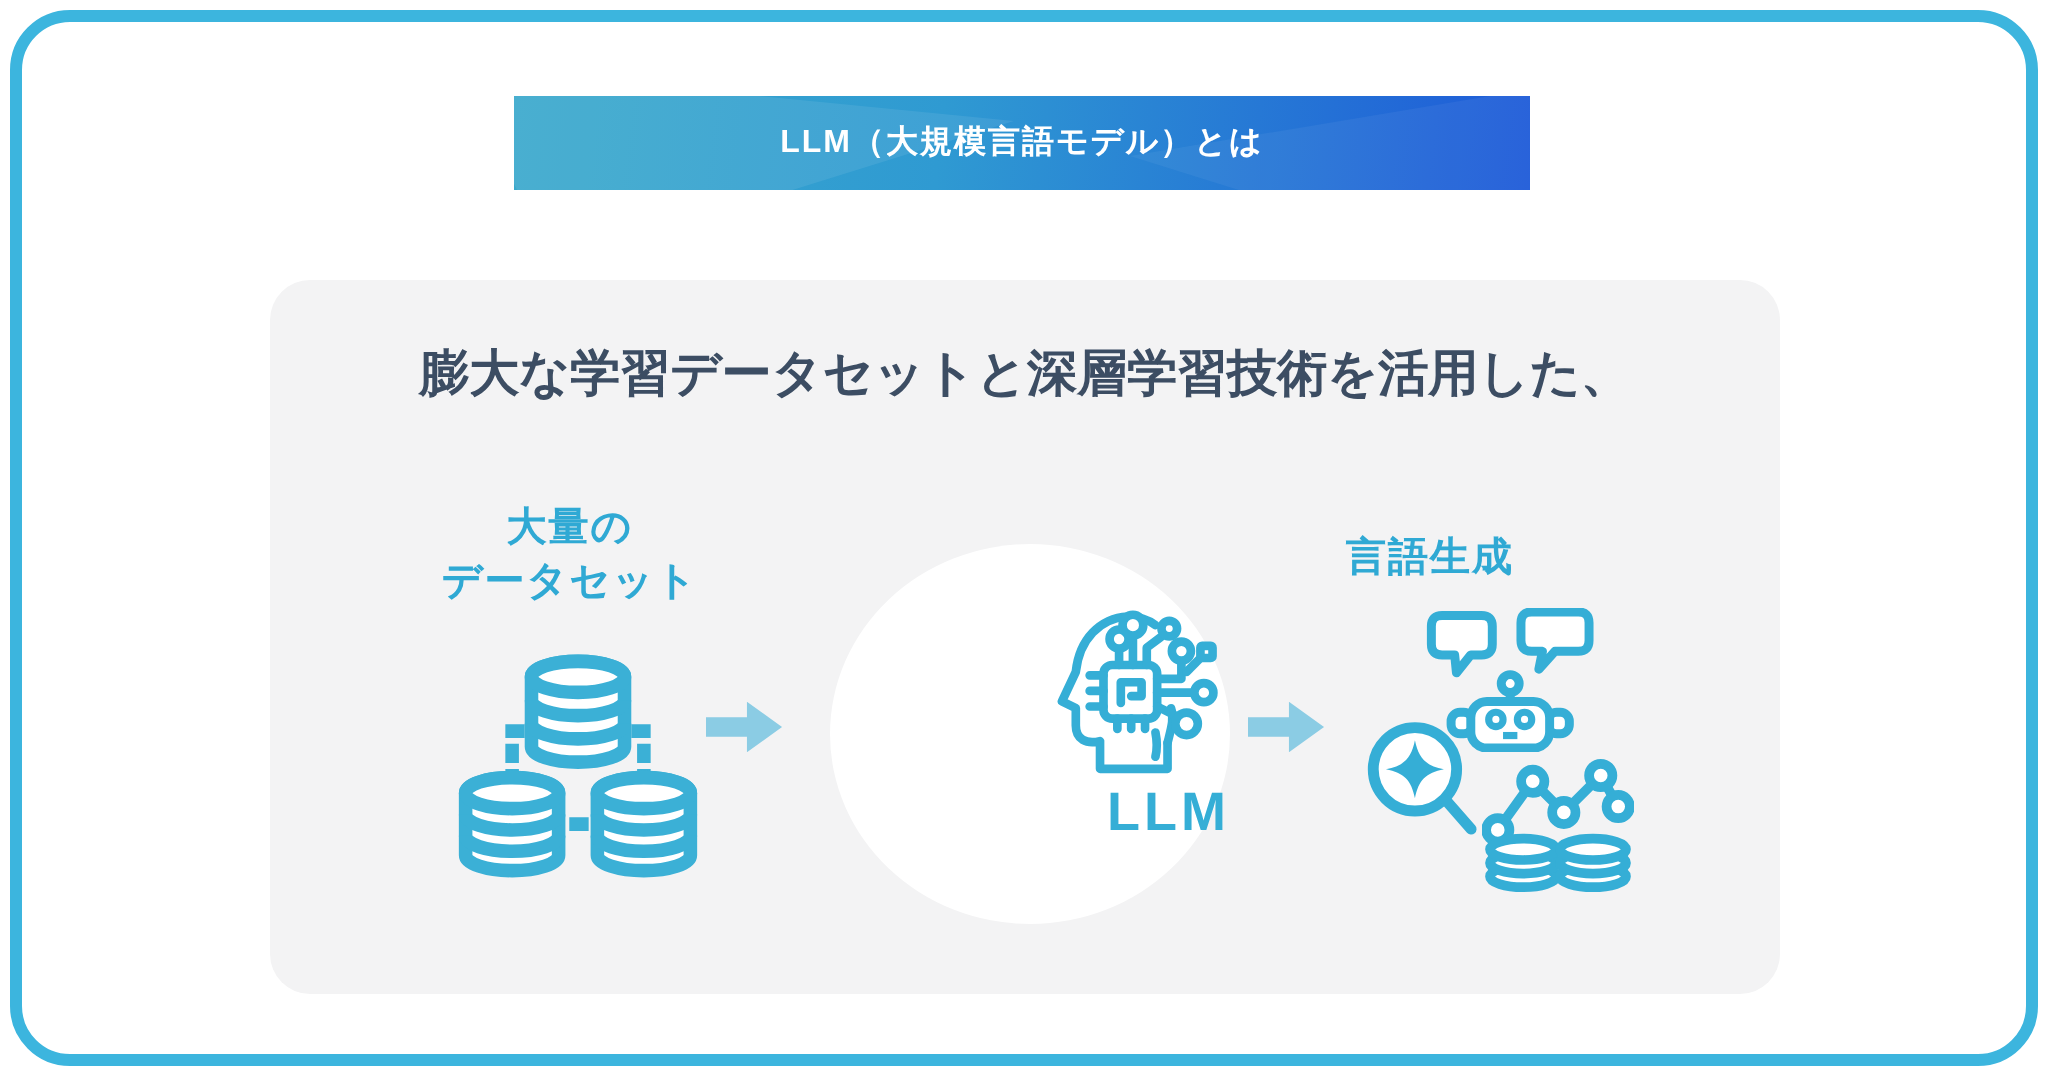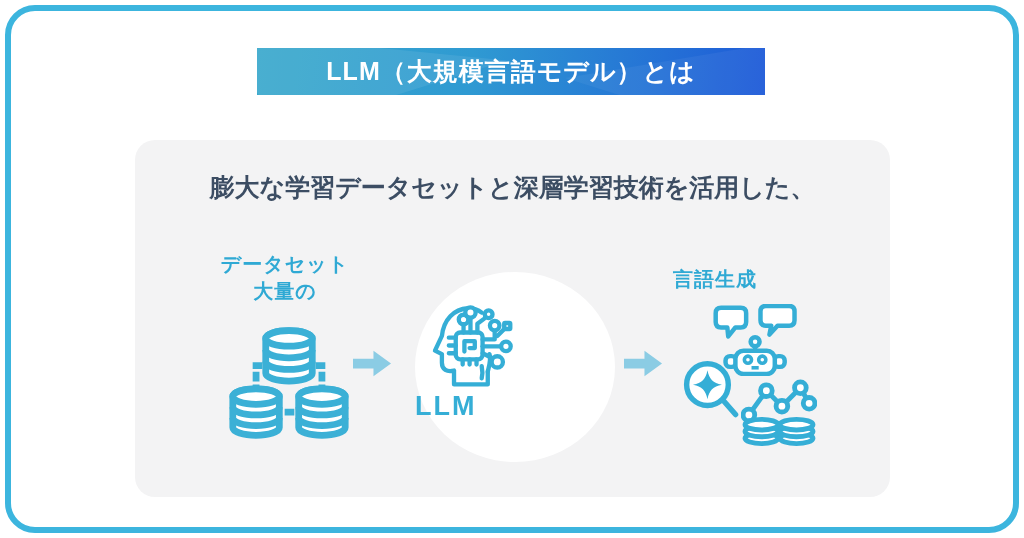--- a/index.html
+++ b/index.html
@@ -24,21 +24,21 @@
     position:absolute;left:-30px;top:-26px;width:280px;height:110px;
     background:rgba(255,255,255,0.08);
     clip-path:polygon(0 10%,100% 35%,18% 100%);
   }
   .banner .facet2{
     position:absolute;right:-40px;top:-10px;width:240px;height:100px;
     background:rgba(255,255,255,0.05);
     clip-path:polygon(100% 0,0 40%,80% 100%);
   }
   .banner-title{
-    position:relative;color:#ffffff;font-size:25px;font-weight:bold;
+    position:relative;color:#ffffff;font-size:16px;font-weight:bold;
     letter-spacing:1px;
   }
   
   .card{
     position:absolute;left:135px;top:140px;width:755px;height:357px;
     background:#f3f3f4;border-radius:20px;
   }
   .desc{
     position:absolute;left:0;top:31px;width:755px;
     text-align:center;color:#3c4d63;font-size:25px;font-weight:600;
@@ -51,21 +51,21 @@
     text-align:center;letter-spacing:1px;
   }
   .input-label{left:200px;top:251px;width:170px;}
   .output-label{left:654px;top:266px;width:122px;}
   .dataset-icon{left:226px;top:321px;width:126px;height:124px;}
   .arrow1{left:353px;top:349px;width:39px;height:29px;}
   .arrow2{left:624px;top:349px;width:39px;height:29px;}
   .llm-circle{
     position:absolute;left:415px;top:272px;width:200px;height:190px;
     background:#ffffff;border-radius:50%;
-    display:flex;flex-direction:column;align-items:flex-start;
+    display:flex;flex-direction:column;align-items:flex-end;
     padding-top:25px;box-sizing:border-box;
   }
   .head-icon{width:104px;height:90px;}
   .llm-text{
     margin-top:4px;color:#35aed6;font-size:27px;font-weight:bold;
     letter-spacing:2px;
   }
   .robot-icon{left:713px;top:304px;width:86px;height:72px;}
   .magnifier-icon{left:683px;top:359px;width:58px;height:64px;}
   .graph-icon{left:741px;top:379px;width:76px;height:68px;}
@@ -82,22 +82,22 @@
   <div class="banner-title">LLM（大規模言語モデル）とは</div>
 </div>
 
 <div class="card">
   <div class="desc">
     <div>膨大な学習データセットと深層学習技術を活用した、</div>
   </div>
 </div>
 
 <div class="abs cyan-label input-label">
+  <div>大量の</div>
   <div>データセット</div>
-  <div>大量の</div>
 </div>
 
 <svg class="abs dataset-icon" viewBox="0 0 130 128">
   <g stroke="#3bb0d6" stroke-width="7" fill="none" stroke-linecap="square">
     <path d="M31 98 V46 H99 V98" stroke-dasharray="3 10"></path>
     <path d="M51 94 H79" stroke-dasharray="3 10"></path>
   </g>
   <g stroke="#3bb0d6" stroke-width="7">
 
     <path d="M41 18 a24 8 0 0 1 48 0 v36 a24 8 0 0 1 -48 0 Z" fill="#ffffff"></path>

